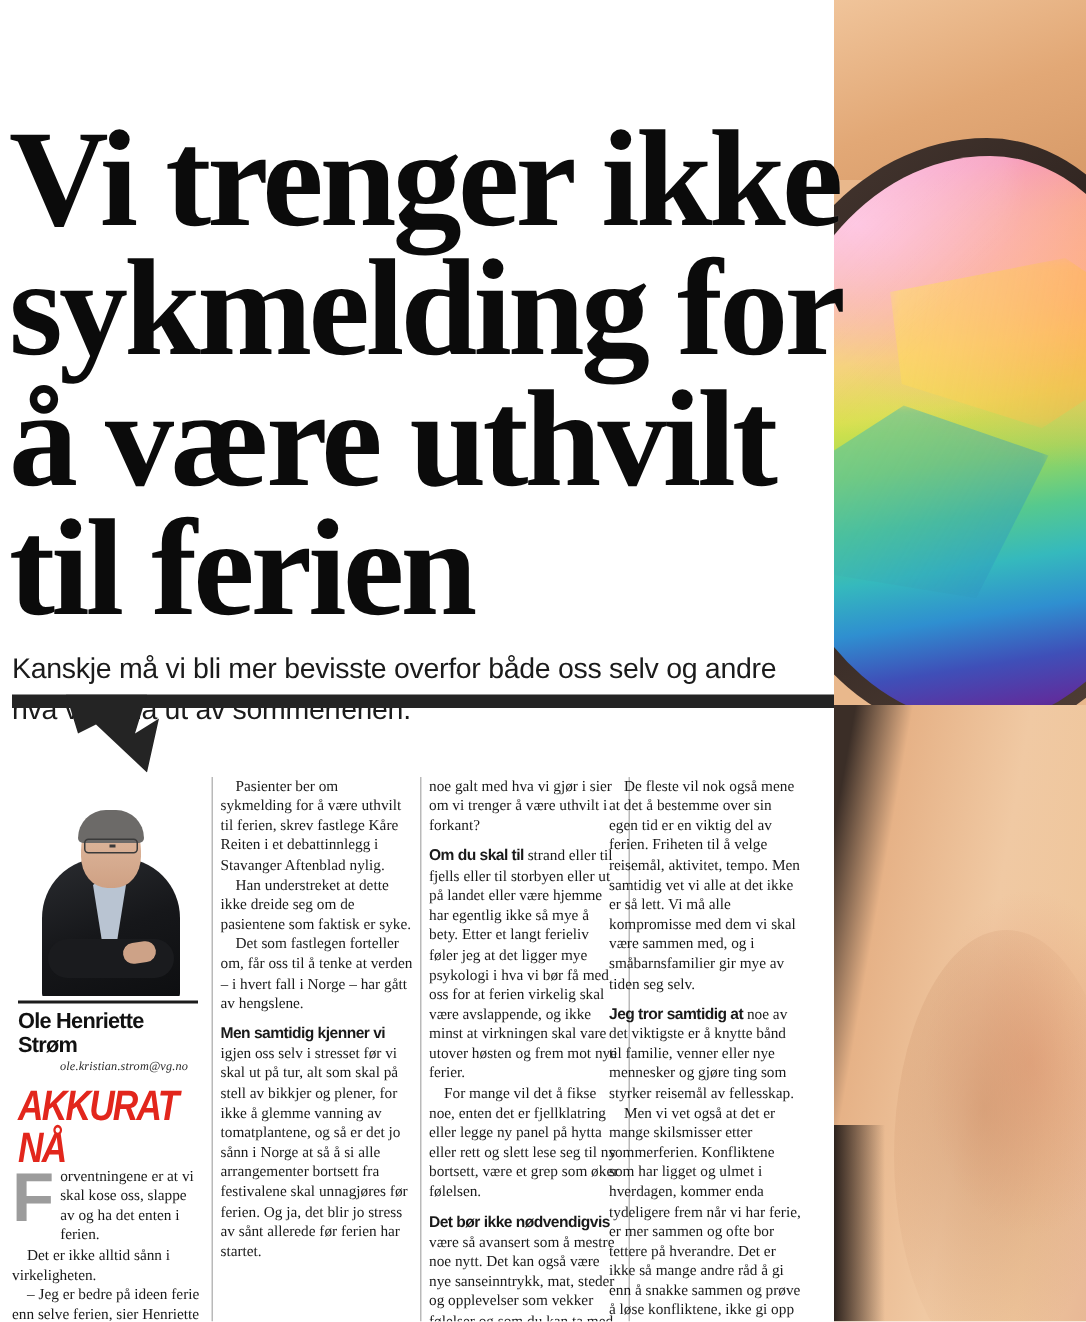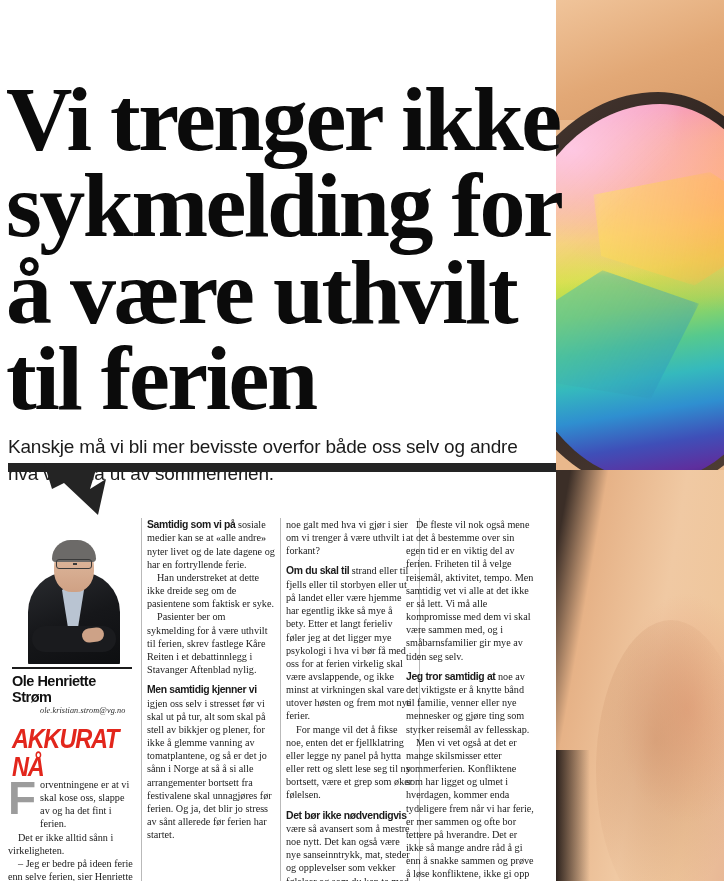--- a/index.html
+++ b/index.html
@@ -321,32 +321,32 @@
       <div class="head"></div>
       <div class="hair"></div>
       <div class="glasses"></div>
     </div>
     <div class="author-sep"></div>
     <div class="author-name">Ole Henriette Strøm</div>
     <div class="author-mail">ole.kristian.strom@vg.no</div>
     <div class="kicker">AKKURAT NÅ</div>
 
     <div class="body-text">
-      <p class="dropcap-para noindent"><span class="dropcap">F</span><span>orventningene er at vi skal kose oss, slappe av og ha det fint i ferien.</span></p>
+      <p class="dropcap-para noindent"><span class="dropcap">F</span><span>orventningene er at vi skal kose oss, slappe av og ha det enten i ferien.</span></p>
       <p>Det er ikke alltid sånn i virkeligheten.</p>
       <p>– Jeg er bedre på ideen ferie enn selve ferien, sier Henriette Steenstrup i «Pørni».</p>
       <p>For mange kan faktisk ferien fortone seg som oppskriften på stress, fordi det som skjer ikke blir som du har tenkt, håpet og</p>
     </div>
   </div>
 
   <div class="col col-2">
     <div class="body-text">
-      <p class="noindent"><span class="lead-in">Samtidig som vi på</span><span> sosiale medier kan se at «alle andre» nyter livet og de late dagene og har en fortryllende ferie.</span></p>
+      <p>Pasienter ber om sykmelding for å være uthvilt til ferien, skrev fastlege Kåre Reiten i et debattinnlegg i Stavanger Aftenblad nylig.</p>
       <p>Han understreket at dette ikke dreide seg om de pasientene som faktisk er syke.</p>
-      <p>Pasienter ber om sykmelding for å være uthvilt til ferien, skrev fastlege Kåre Reiten i et debattinnlegg i Stavanger Aftenblad nylig.</p>
+      <p>Det som fastlegen forteller om, får oss til å tenke at verden – i hvert fall i Norge – har gått av hengslene.</p>
       <div class="subhead-gap"></div>
       <p class="noindent"><span class="lead-in">Men samtidig kjenner vi</span><span> igjen oss selv i stresset før vi skal ut på tur, alt som skal på stell av bikkjer og plener, for ikke å glemme vanning av tomatplantene, og så er det jo sånn i Norge at så å si alle arrangementer bortsett fra festivalene  skal unnagjøres før ferien. Og ja, det blir jo stress av sånt allerede før ferien har startet.</span></p>
 
     </div>
   </div>
 
   <div class="col col-3">
     <div class="body-text">
       <p class="noindent">noe galt med hva vi gjør i sier om vi trenger å være uthvilt i forkant?</p>
       <div class="subhead-gap"></div>

